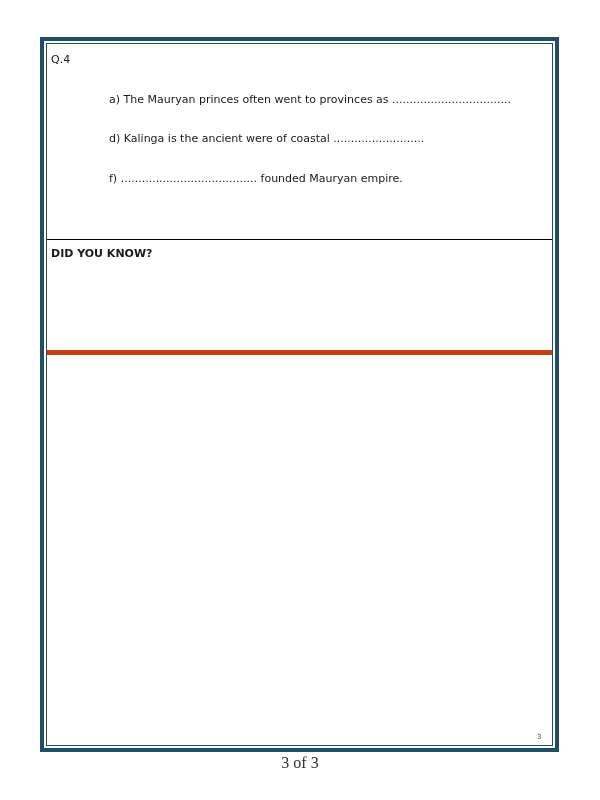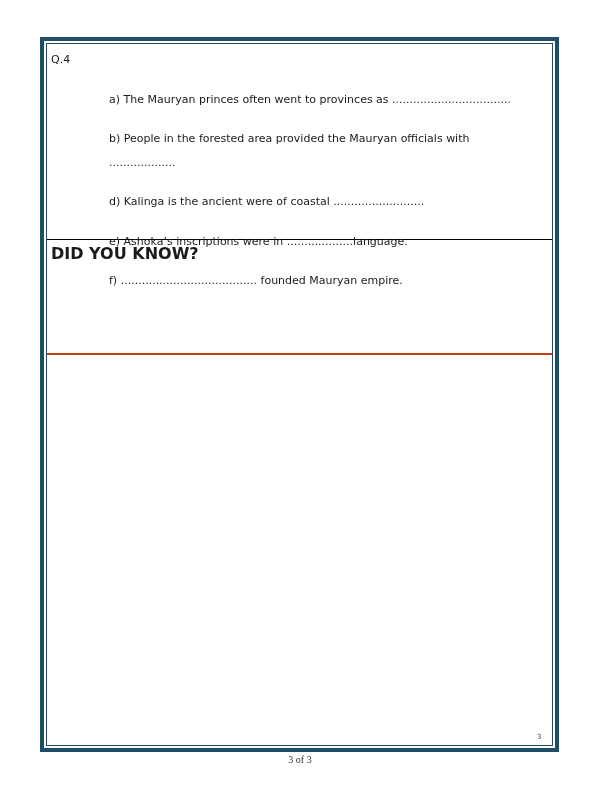--- a/index.html
+++ b/index.html
@@ -40,36 +40,36 @@
     padding: 4px 7px 0 4px;
     font-size: 11px;
     line-height: 23.5px;
   }
   .q4-header { display: flex; }
   .q4-number { width: 42px; flex: 0 0 42px; }
   .q4-items { margin-left: 42px; }
   .q4-items p { margin: 16px; }
   .row-dyk {
     height: 115px;
-    border-bottom: 2px solid #c2410c;
+    border-bottom: 5px solid #c2410c;
     padding: 3px 7px 0 4px;
-    font-size: 16px;
+    font-size: 11px;
     line-height: 21.7px;
   }
   .dyk-heading { font-weight: bold; }
   .dyk-body { text-align: justify; }
   .row-empty { flex: 1; }
   .footer {
     position: absolute;
     left: 0;
     top: 754px;
     width: 100%;
     text-align: center;
     font-family: "Liberation Serif", serif;
-    font-size: 10px;
+    font-size: 16px;
     color: #333333;
   }
   .corner-mark {
     position: absolute;
     left: 537px;
     top: 733px;
     font-size: 7px;
     color: #1F4E66;
     z-index: 2;
   }
@@ -81,23 +81,21 @@
 
   <div class="outer-box">
     <div class="inner-box">
 
       <div class="row row-q4">
         <div class="q4-header">
           <span class="q4-number">Q.4</span>
         </div>
         <div class="q4-items">
           <p>a) The Mauryan princes often went to provinces as ..................................</p>
-          <p>b) People in the forested area provided the Mauryan officials with ...................</p>
           <p>d) Kalinga is the ancient were of coastal ..........................</p>
-          <p>e) Ashoka’s inscriptions were in ...................language.</p>
           <p>f) ....................................... founded Mauryan empire.</p>
         </div>
       </div>
 
       <div class="row row-dyk">
         <p class="dyk-heading">DID YOU KNOW?</p>
       </div>
 
       <div class="row row-empty"></div>
 

